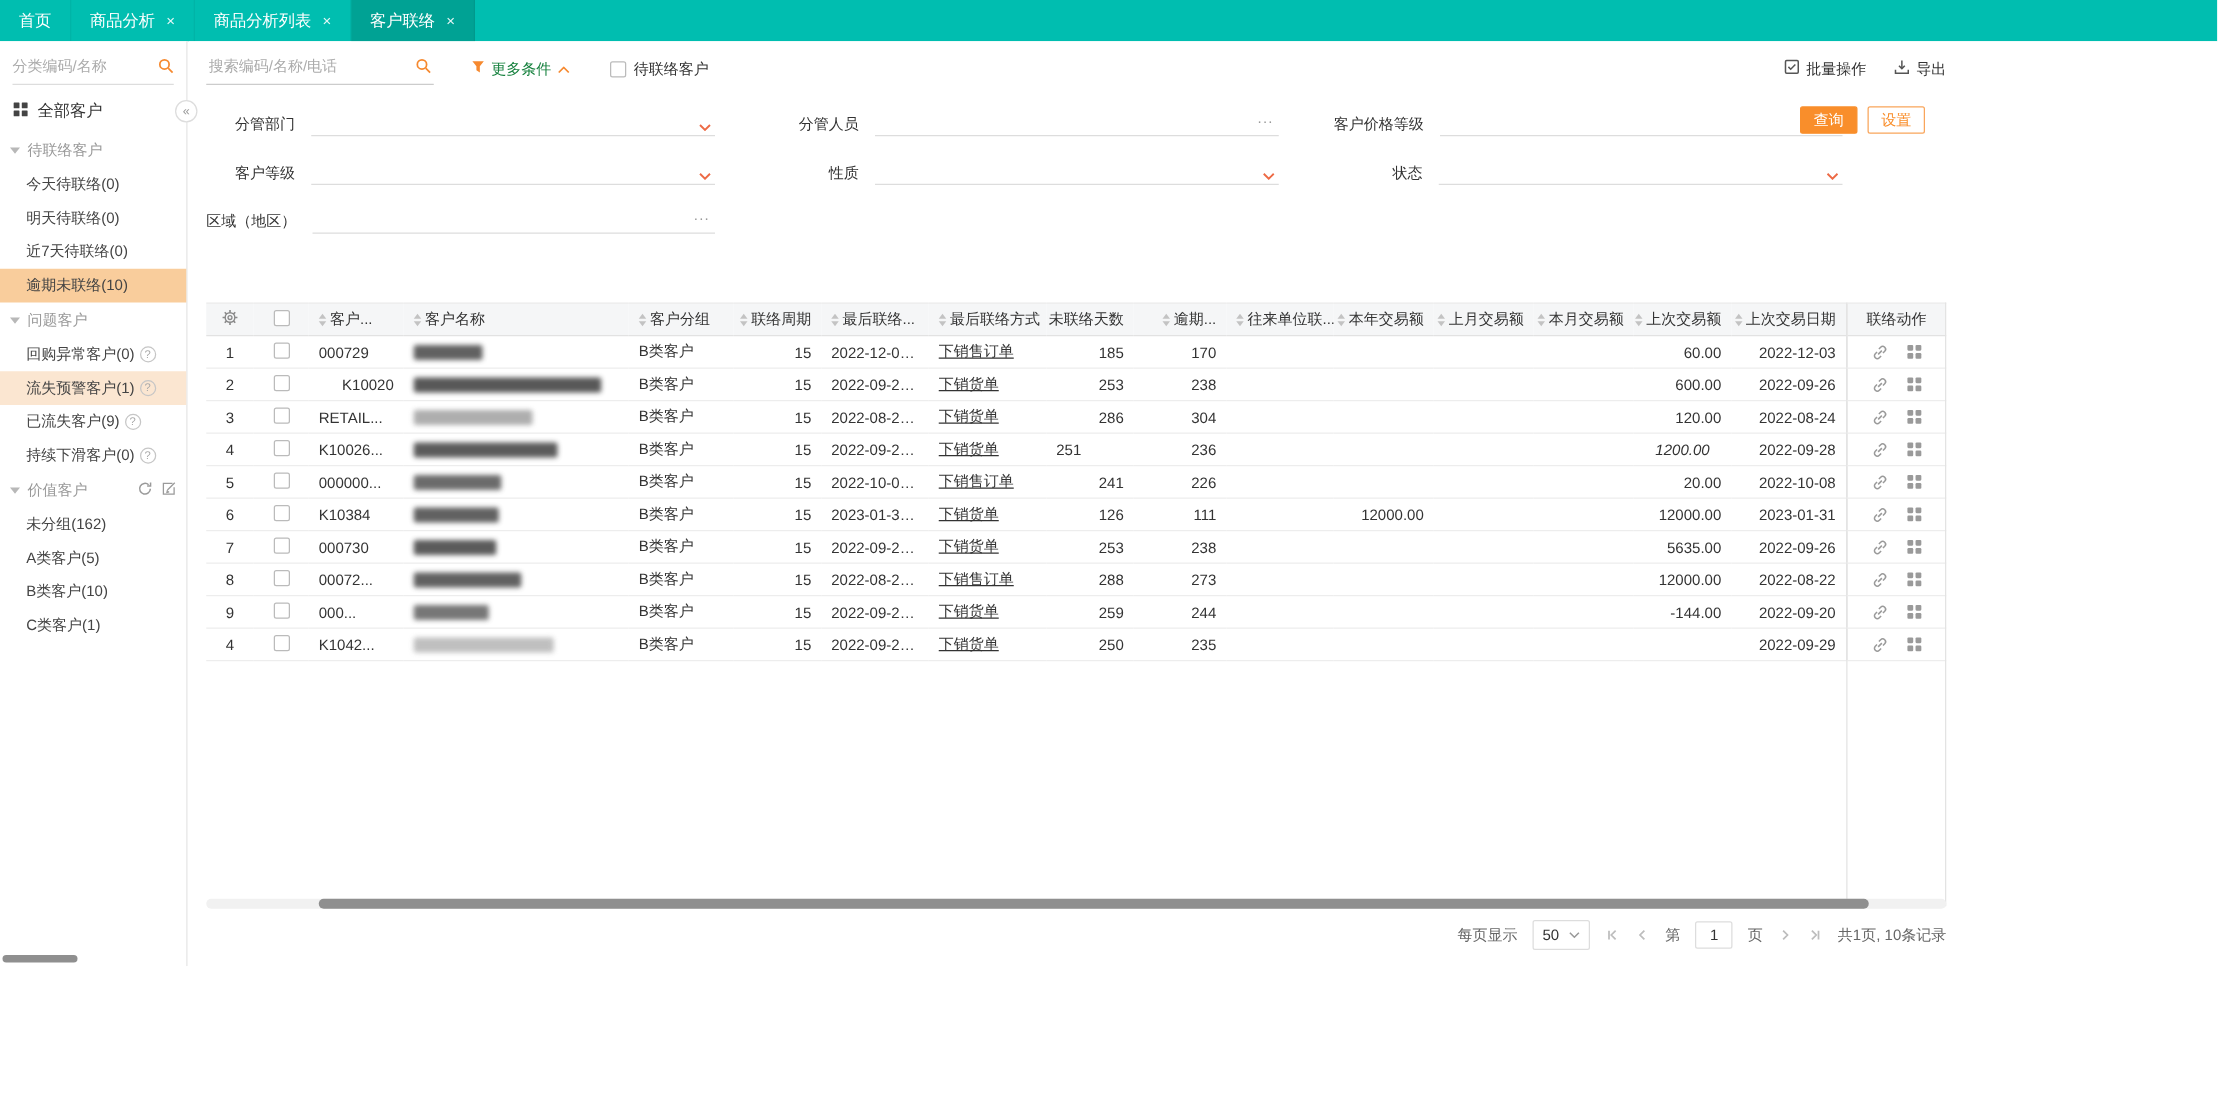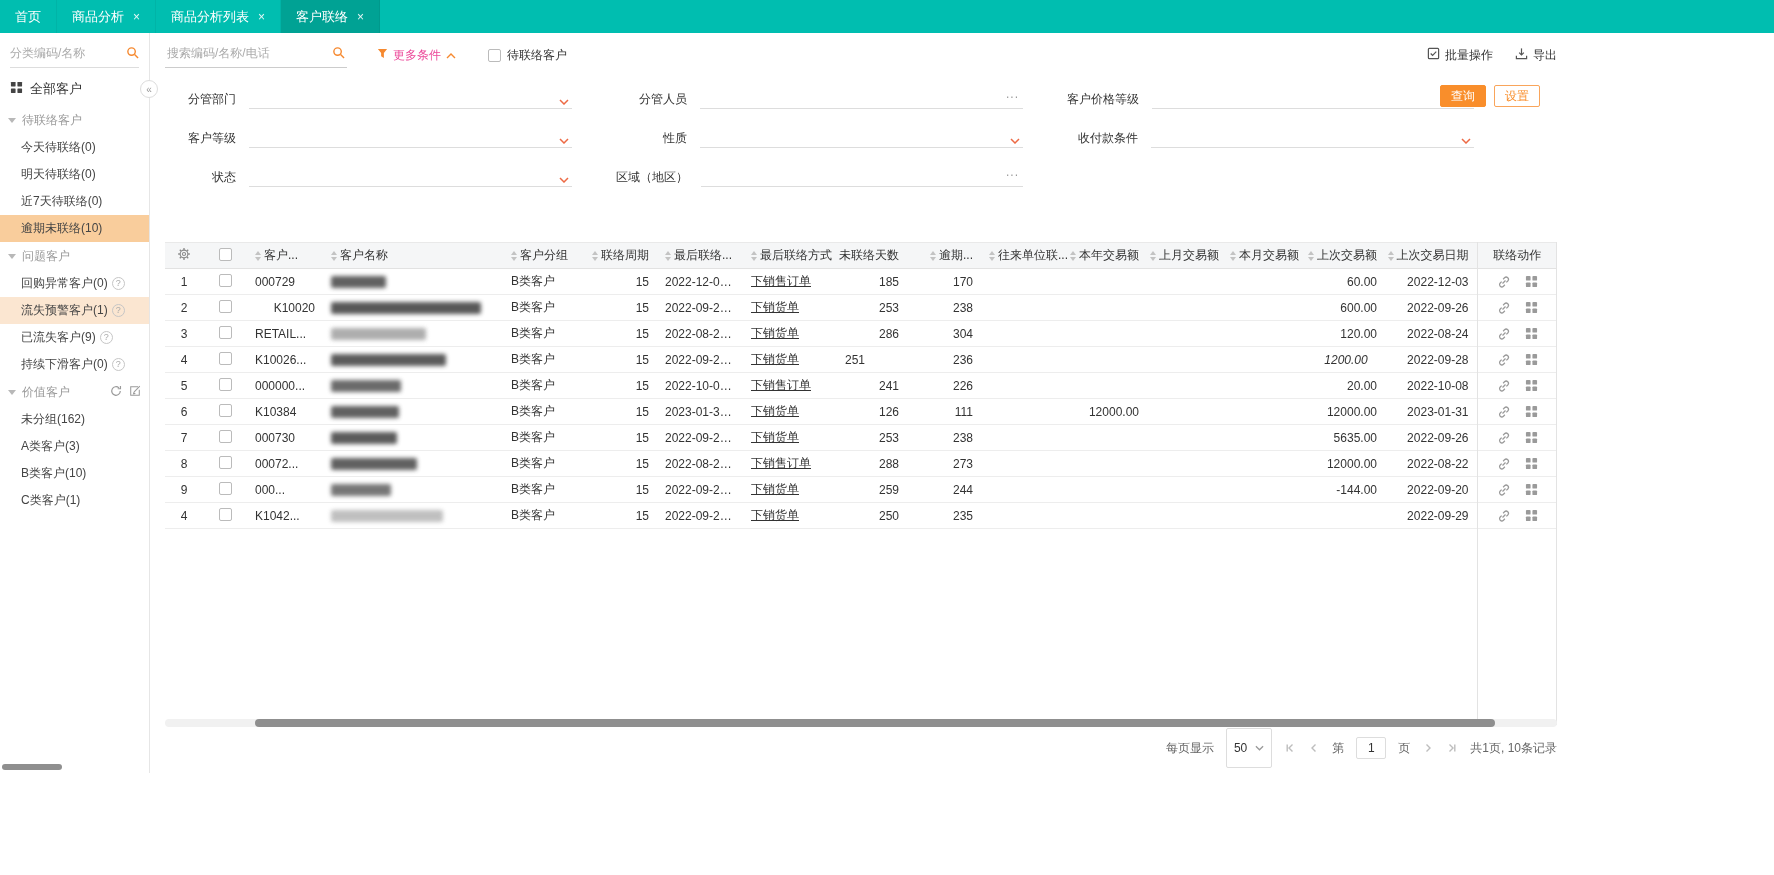--- a/index.html
+++ b/index.html
@@ -26,21 +26,21 @@
   .side-item.selected { background: #f9cd9c; }
   .side-item.highlight { background: #fbe6d1; }
   .info-badge { margin-left: 4px; width: 13px; height: 13px; border: 1px solid #c6c6c6; border-radius: 50%; color: #aaa; font-size: 9px; line-height: 11px; display: inline-flex; align-items: center; justify-content: center; }
   .side-scroll { position: absolute; bottom: 3px; left: 2px; width: 146px; height: 6px; }
   .side-scroll .thumb { width: 60px; height: 6px; background: #8f8f8f; border-radius: 3px; }
 
   
   .main { position: absolute; top: 33px; left: 151px; width: 1623px; height: 740px; background: #fff; }
   .toolbar { display: flex; align-items: center; height: 44px; padding: 0 217px 0 14px; }
   .m-search { width: 182px; display: flex; align-items: center; justify-content: space-between; border-bottom: 1px solid #ccc; padding: 3px 2px 5px 2px; color: #ababab; cursor: text; }
-  .more { display: flex; align-items: center; gap: 5px; color: #ec4899; margin-left: 30px; cursor: pointer; justify-content: space-between; }
+  .more { display: flex; align-items: center; gap: 5px; color: #15803d; margin-left: 30px; cursor: pointer; justify-content: space-between; }
   .cb { display: inline-block; width: 13px; height: 13px; border: 1px solid #bbb; border-radius: 2px; background: #fff; cursor: pointer; }
   .cb-label { display: flex; align-items: center; gap: 6px; margin-left: 32px; cursor: pointer; }
   .right-actions { margin-left: auto; display: flex; align-items: center; gap: 22px; }
   .ra-item { display: flex; align-items: center; gap: 5px; cursor: pointer; color: #333; }
 
   
   .filters { position: relative; padding: 10px 300px 16px 14px; }
   .f-grid { display: grid; grid-template-columns: 1fr 1fr 1fr; column-gap: 44px; row-gap: 17px; }
   .f-field { display: flex; align-items: flex-end; }
   .f-label { min-width: 84px; text-align: right; padding-right: 13px; line-height: 20px; white-space: nowrap; color: #333; }
@@ -69,21 +69,21 @@
   .link { text-decoration: underline; cursor: pointer; color: #333; }
   .redact { display: inline-block; height: 12px; border-radius: 2px; filter: blur(2px); opacity: .8; vertical-align: middle; }
   .act-icons { display: flex; gap: 14px; align-items: center; justify-content: center; }
   .act-icons span { cursor: pointer; display: inline-flex; }
   .v-line { position: absolute; width: 0; border-left: 1px solid #e3e3e3; }
 
   
   .h-scroll { position: absolute; top: 686px; left: 14px; width: 1392px; height: 8px; background: #f1f1f1; border-radius: 4px; }
   .h-scroll .thumb { position: absolute; left: 90px; top: 0; width: 1240px; height: 8px; background: #8f8f8f; border-radius: 4px; cursor: grab; }
   .pagination { position: absolute; top: 701px; right: 217px; height: 28px; display: flex; align-items: center; gap: 12px; color: #666; }
-  .pp-box { display: flex; align-items: center; gap: 8px; border: 1px solid #ddd; border-radius: 2px; height: 40px; padding: 0 7px; cursor: pointer; color: #333; }
+  .pp-box { display: flex; align-items: center; gap: 8px; border: 1px solid #ddd; border-radius: 2px; height: 24px; padding: 0 7px; cursor: pointer; color: #333; }
   .nav-btn { display: inline-flex; align-items: center; cursor: pointer; }
   .page-input { width: 30px; height: 22px; border: 1px solid #ddd; border-radius: 2px; text-align: center; font-size: 12px; color: #333; font-family: inherit; }
 </style>
 </head>
 <body>
 
 <div class="app">
 
   <div class="topbar">
     <div class="tab">
@@ -174,21 +174,21 @@
                 <path d="M10.5 2 H2 V12 H12 V5.5"></path>
                 <path d="M5.8 8.2 L12.6 1.4"></path>
                 <path d="M5.8 8.2 l-0.5 2.1 2.1 -0.5"></path>
               </svg></span>
           </span>
         </div>
         <div class="side-item">
           <span>未分组(162)</span>
         </div>
         <div class="side-item">
-          <span>A类客户(3)</span>
+          <span>A类客户(5)</span>
         </div>
         <div class="side-item">
           <span>B类客户(10)</span>
         </div>
         <div class="side-item">
           <span>C类客户(1)</span>
         </div>
       </div>
     <div class="side-scroll">
       <div class="thumb"></div>
@@ -281,28 +281,20 @@
           </div>
           <div class="f-field">
             <span class="f-label">性质</span>
             <div class="f-ctrl">
               <span class="caret"><svg width="10" height="6" viewBox="0 0 10 6" fill="none" stroke="#ed6a45" stroke-width="1.5">
                   <path d="M1 1 L5 5 L9 1"></path>
                 </svg></span>
             </div>
           </div>
           <div class="f-field">
-            <span class="f-label">收付款条件</span>
-            <div class="f-ctrl">
-              <span class="caret"><svg width="10" height="6" viewBox="0 0 10 6" fill="none" stroke="#ed6a45" stroke-width="1.5">
-                  <path d="M1 1 L5 5 L9 1"></path>
-                </svg></span>
-            </div>
-          </div>
-          <div class="f-field">
             <span class="f-label">状态</span>
             <div class="f-ctrl">
               <span class="caret"><svg width="10" height="6" viewBox="0 0 10 6" fill="none" stroke="#ed6a45" stroke-width="1.5">
                   <path d="M1 1 L5 5 L9 1"></path>
                 </svg></span>
             </div>
           </div>
           <div class="f-field">
             <span class="f-label">区域（地区）</span>
             <div class="f-ctrl">

